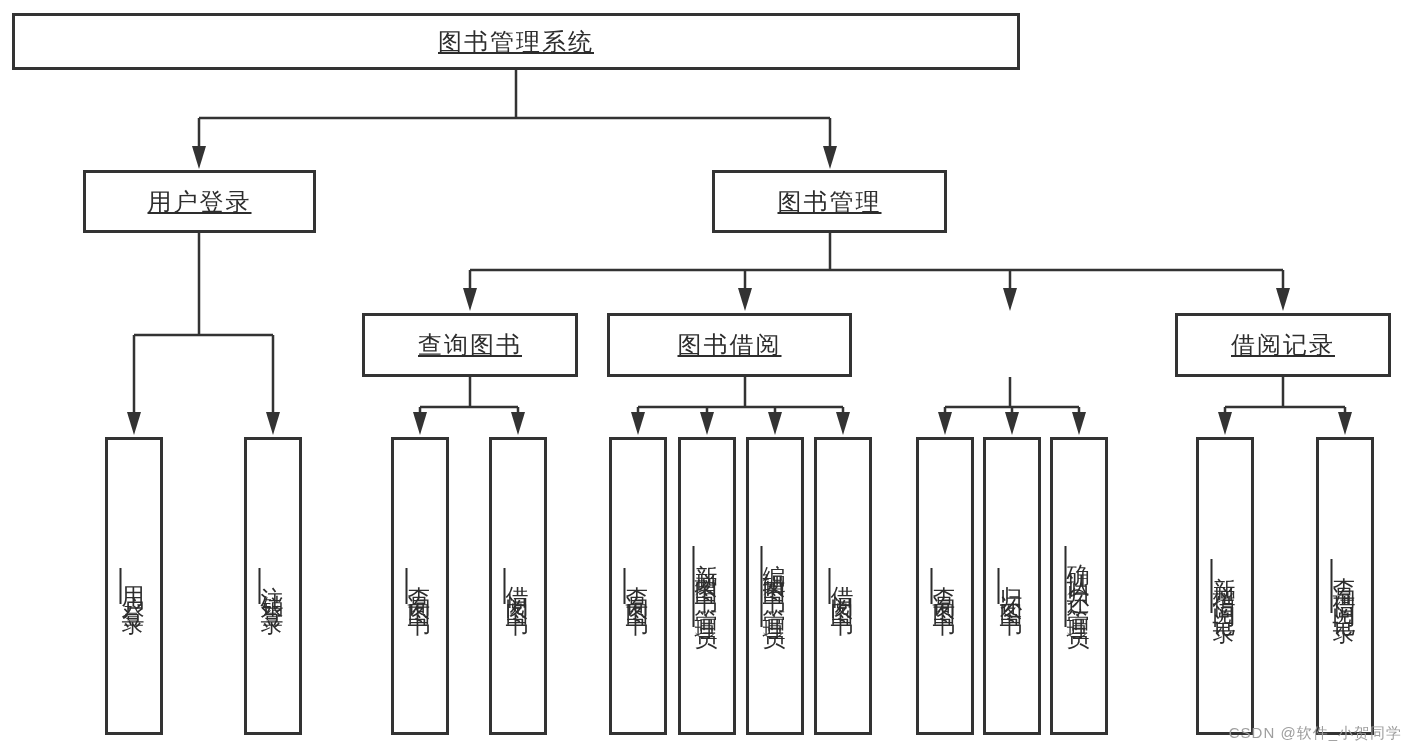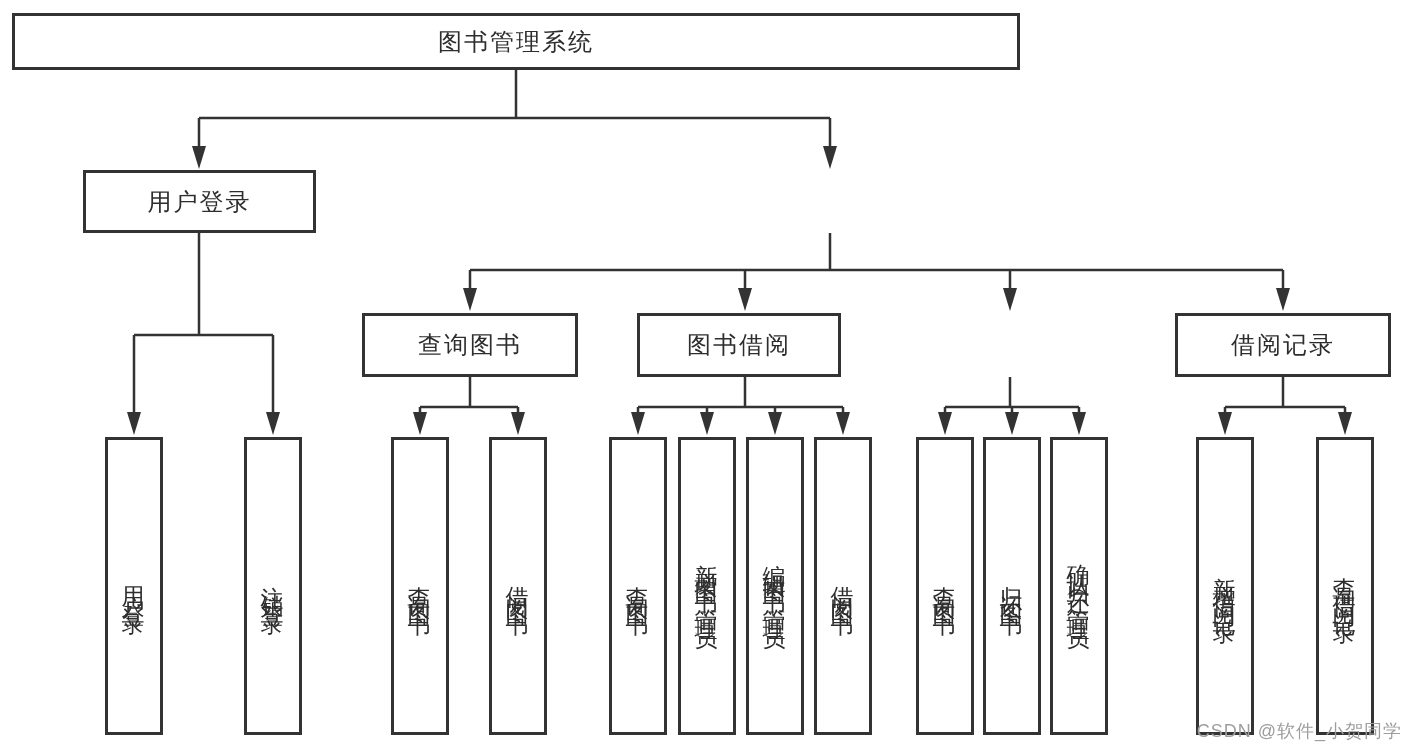--- a/index.html
+++ b/index.html
@@ -18,29 +18,30 @@
   }
   .wires{position:absolute;left:0;top:0;}
   .wires path{stroke:var(--line);stroke-width:2.5;fill:none;}
   .wires polygon{fill:var(--line);stroke:none;}
   .node{
     position:absolute;box-sizing:border-box;
     background:var(--bg);
     border:3px solid var(--line);
     display:flex;align-items:center;justify-content:center;
     color:var(--text);
+    text-decoration:underline;
   }
   .node.h span{font-size:24px;letter-spacing:2px;white-space:nowrap;}
   .node.v span{
     writing-mode:vertical-lr;text-orientation:mixed;
     font-size:23px;letter-spacing:9px;white-space:nowrap;
   }
   .watermark{
     position:absolute;right:3px;bottom:4px;
-    color:var(--wm);font-size:18px;letter-spacing:1px;
+    color:var(--wm);font-size:15px;letter-spacing:1px;
     z-index:5;white-space:nowrap;
   }
 </style>
 </head>
 <body>
 
 <div class="canvas">
 
   <svg class="wires" width="1405" height="747" viewBox="0 0 1405 747">
 
@@ -92,25 +93,28 @@
     </g>
   </svg>
 
   <div class="node h" style="left:12px;top:13px;width:1008px;height:57px">
     <span>图书管理系统</span>
   </div>
 
   <div class="node h" style="left:83px;top:170px;width:233px;height:63px">
     <span>用户登录</span>
   </div>
+  <div class="node h" style="left:712px;top:170px;width:235px;height:63px">
+    <span>图书管理</span>
+  </div>
 
   <div class="node h" style="left:362px;top:313px;width:216px;height:64px">
     <span>查询图书</span>
   </div>
-  <div class="node h" style="left:637px;top:313px;width:204px;height:64px">
+  <div class="node h" style="left:607px;top:313px;width:245px;height:64px">
     <span>图书借阅</span>
   </div>
   <div class="node h" style="left:1175px;top:313px;width:216px;height:64px">
     <span>借阅记录</span>
   </div>
 
   <div class="node v" style="left:105px;top:437px;width:58px;height:298px">
     <span>用户登录</span>
   </div>
   <div class="node v" style="left:244px;top:437px;width:58px;height:298px">

